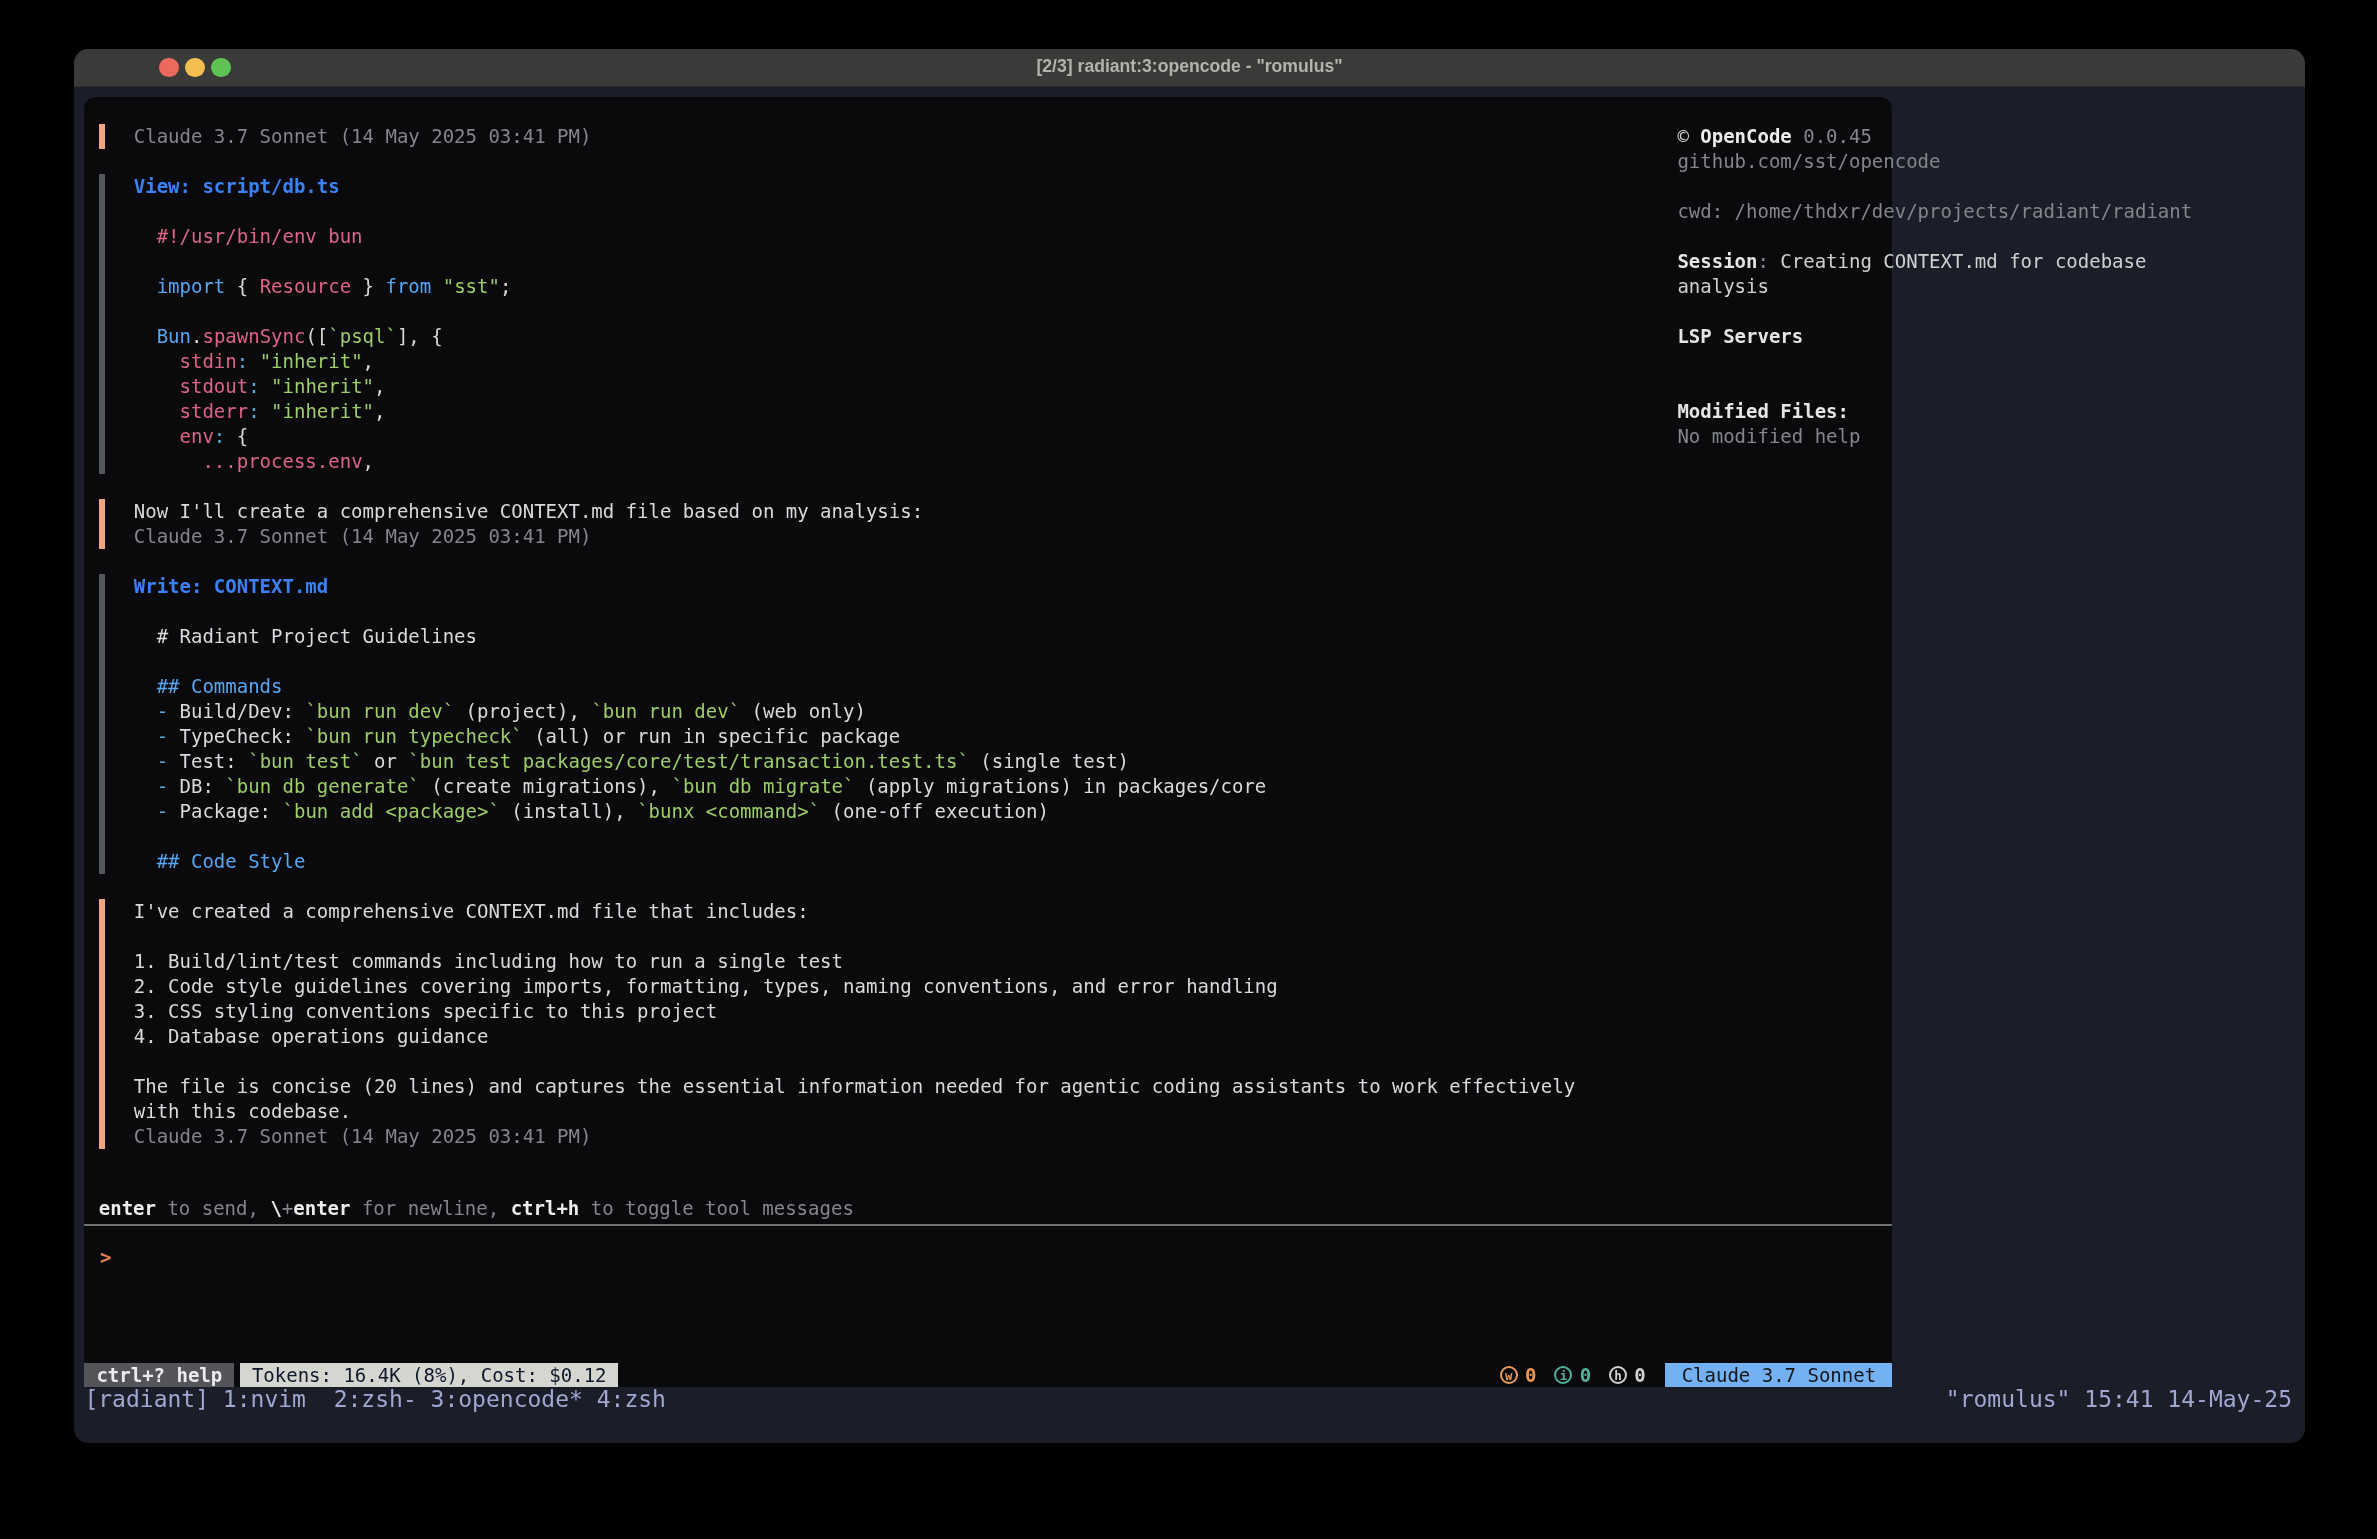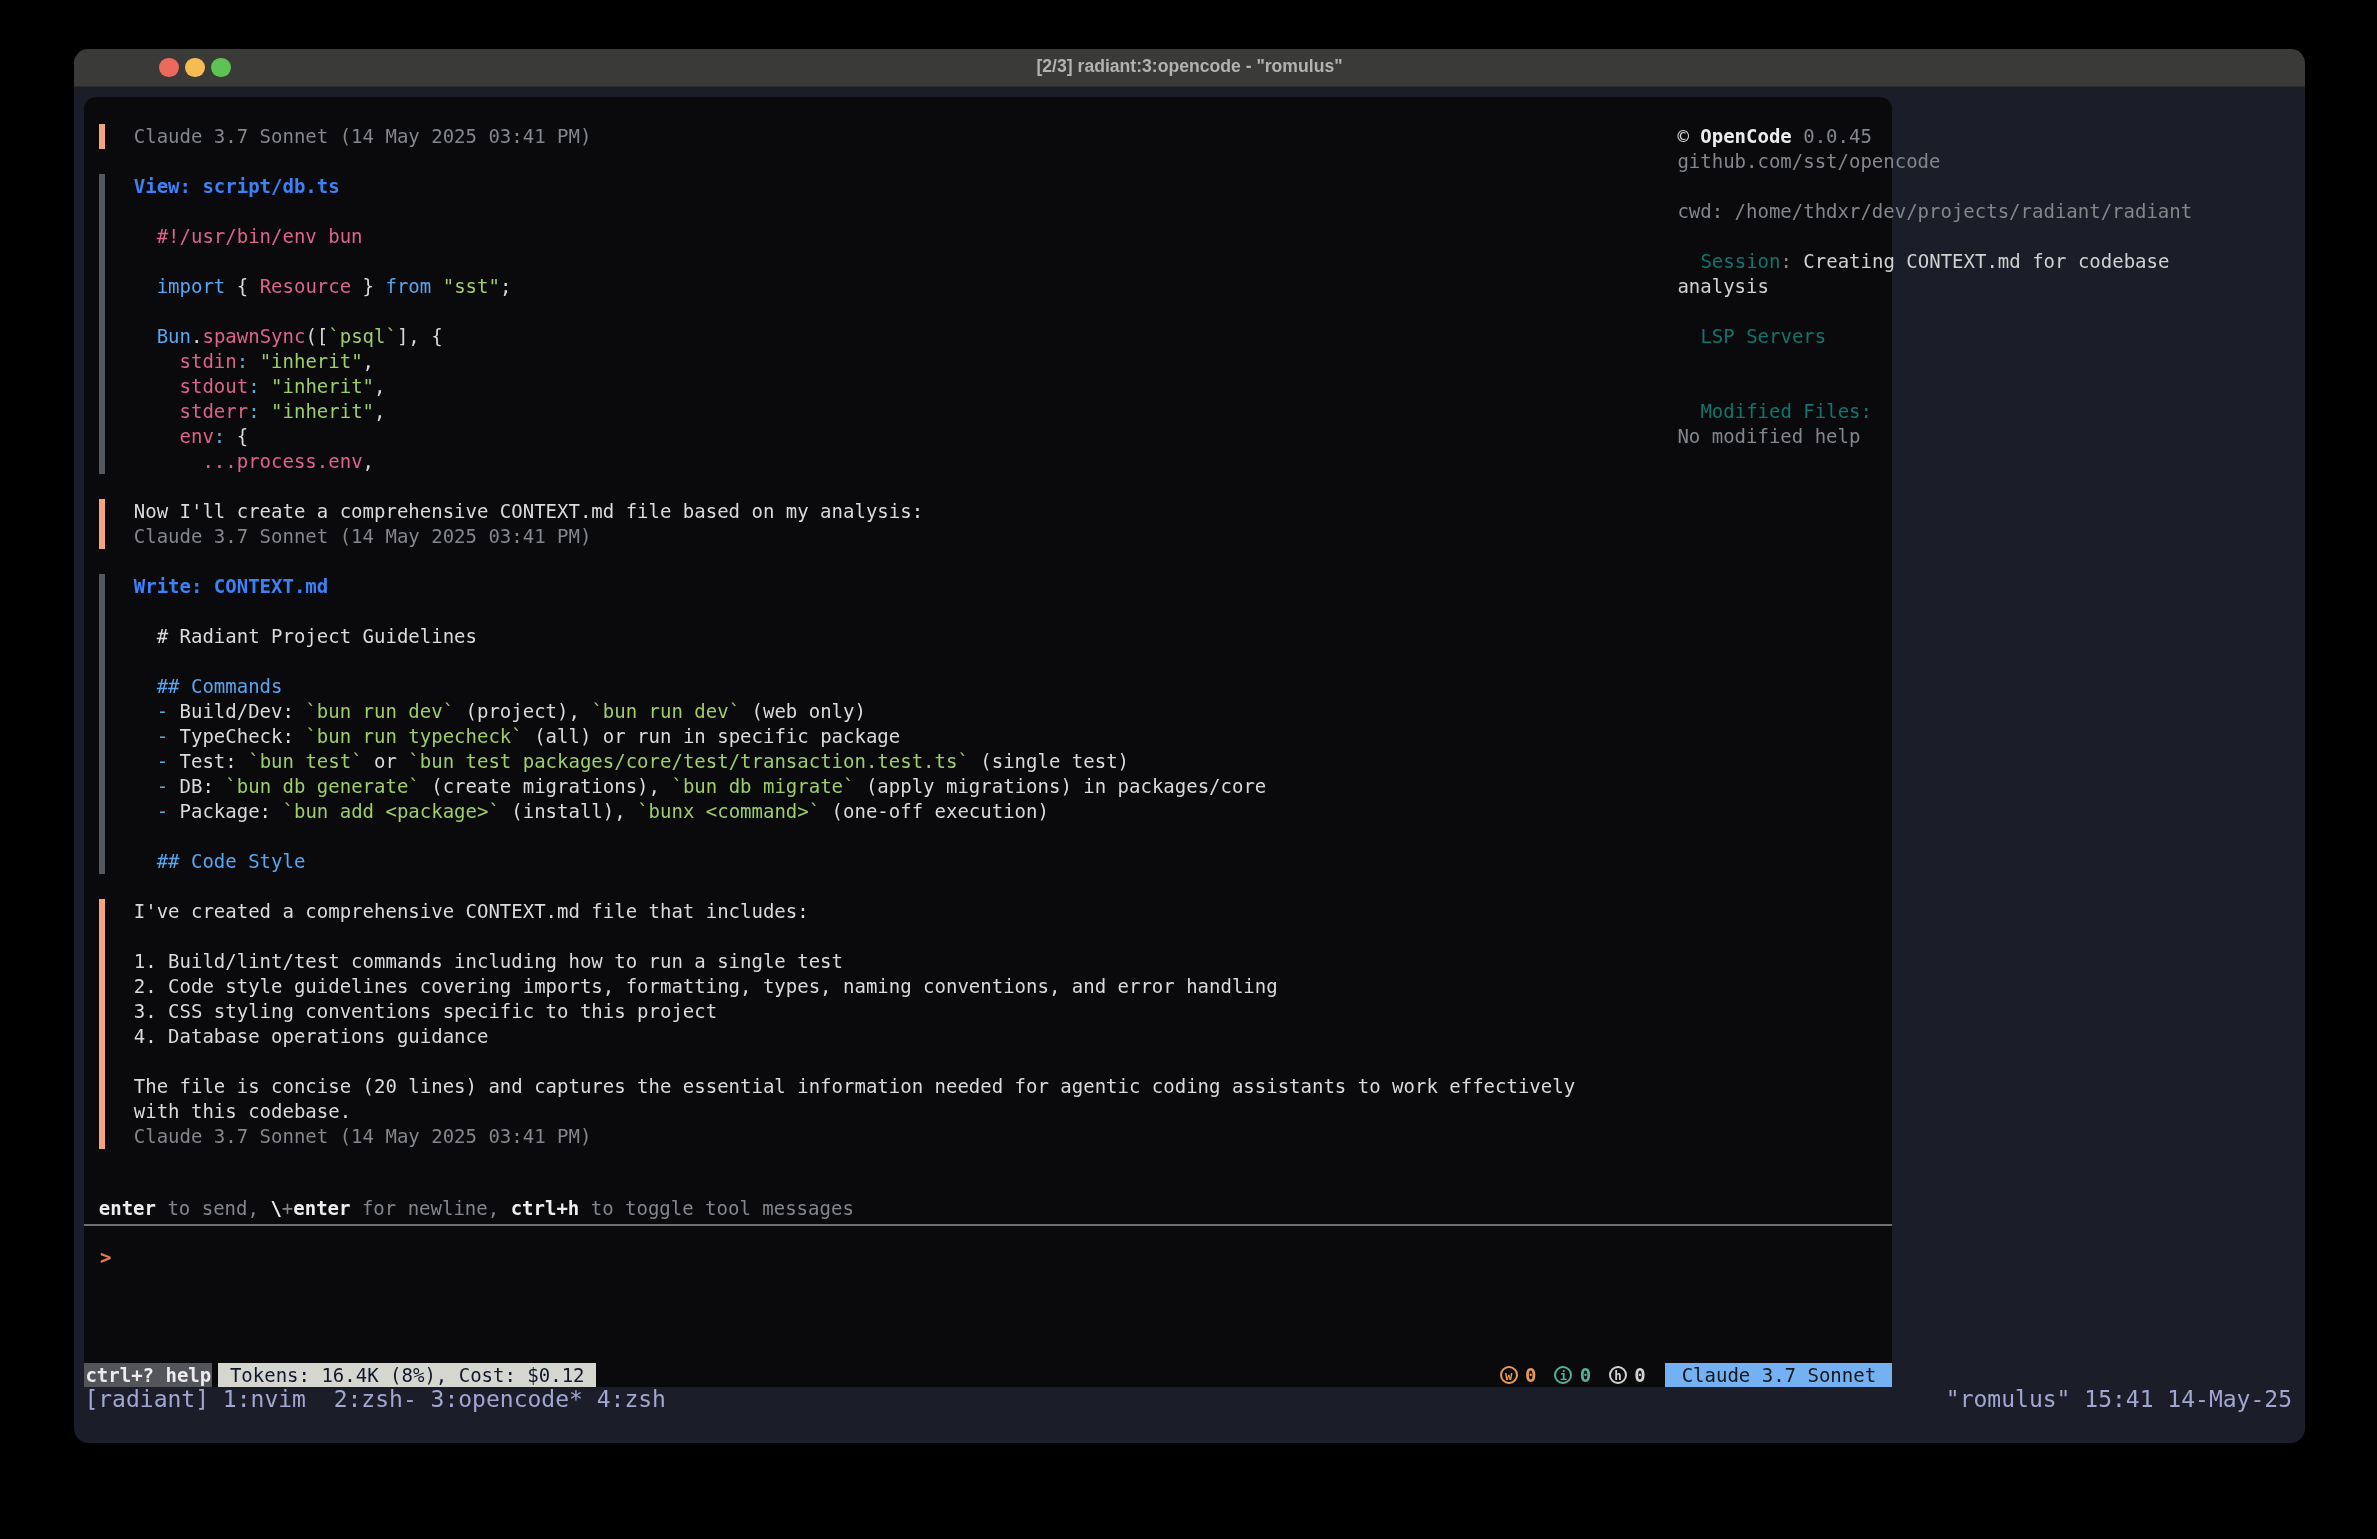--- a/index.html
+++ b/index.html
@@ -31,34 +31,34 @@
 
   .s-w{color:#d9dadb;}
   .s-sw{color:#cfd1d0;}
   .s-wb{color:#eceded;font-weight:bold;}
   .s-g{color:#83868b;}
   .s-lbl{color:#3b82f6;font-weight:bold;}
   .s-b{color:#57a6f2;}
   .s-p{color:#dd6387;}
   .s-gr{color:#9dce68;}
   .s-c{color:#57a9d8;}
-  .s-ob{color:#0f766e;font-weight:normal;margin-left:23px;}
+  .s-ob{color:#e5e5e5;font-weight:bold;}
 
   .sidebar{position:absolute;left:1593px;top:27px;width:613px;}
 
   .hint{position:absolute;left:14.4px;top:1099px;}
   .sep{position:absolute;left:0;right:0;top:1127px;height:2px;background:#6e7072;}
   .prompt{position:absolute;left:15.7px;top:1148px;height:25px;line-height:25px;
           width:2179px;}
   .prompt .chev{color:#e87c4f;font-weight:bold;}
 
   .statusrow{position:absolute;left:0;right:0;bottom:0;height:24px;
              display:flex;align-items:stretch;font-size:19px;}
   .badge{display:flex;align-items:center;}
-  .help-badge{background:#54555a;color:#ececec;font-weight:bold;padding:0 1px;}
+  .help-badge{background:#54555a;color:#ececec;font-weight:bold;padding:0 12px;}
   .tokens-badge{background:#d6d6d1;color:#0f172a;padding:0 11.7px;margin-left:6px;}
   .grow{flex:1;}
   .diags{display:flex;align-items:center;gap:9px;margin-right:19.6px;}
   .diag{display:flex;align-items:center;gap:7.2px;margin-left:9px;}
   .circle{width:18px;height:18px;border-radius:50%;border:2px solid;
           display:inline-flex;align-items:center;justify-content:center;
           font-size:12.4px;font-weight:bold;box-sizing:border-box;}
   .diag-warn .circle,.diag-warn .cnt{color:#e79a57;border-color:#e79a57;}
   .diag-info .circle,.diag-info .cnt{color:#53b397;border-color:#53b397;}
   .diag-hint .circle,.diag-hint .cnt{color:#d2d2d2;border-color:#d2d2d2;}

